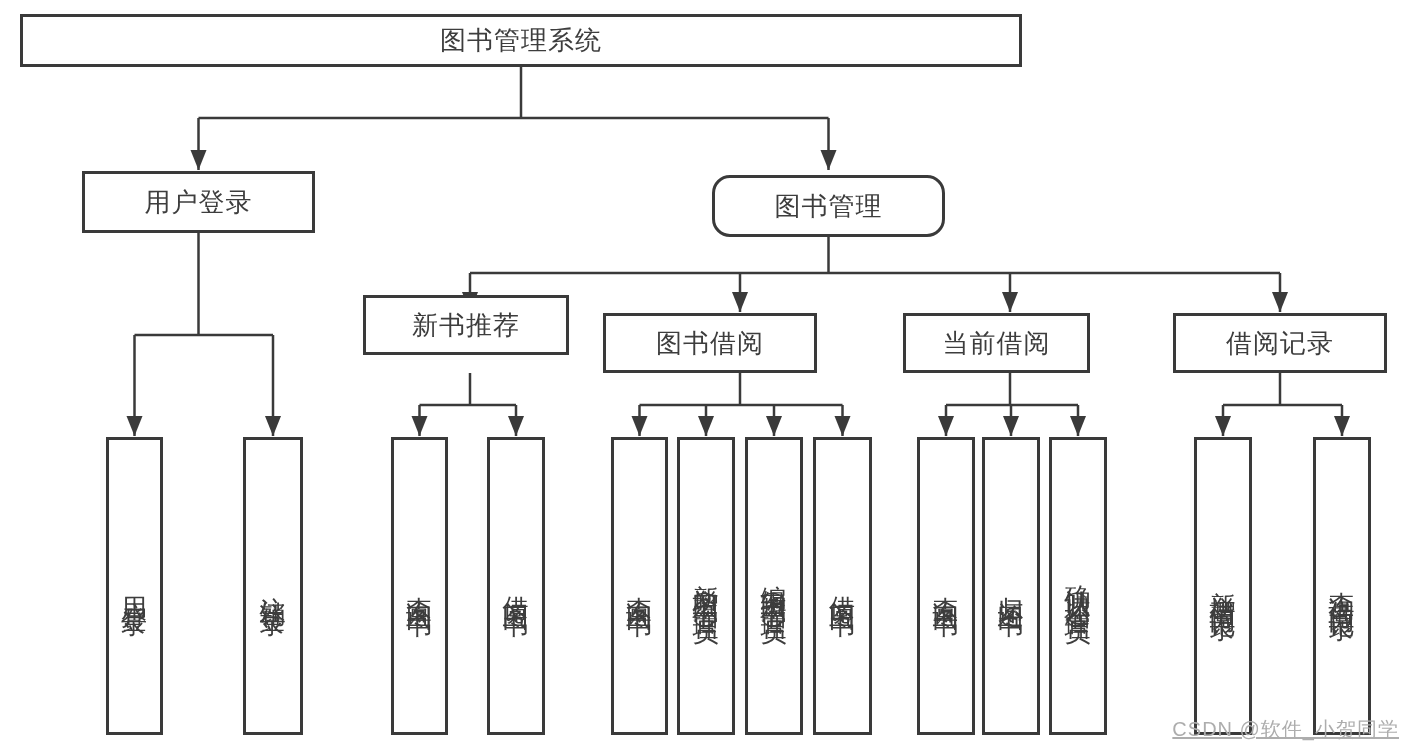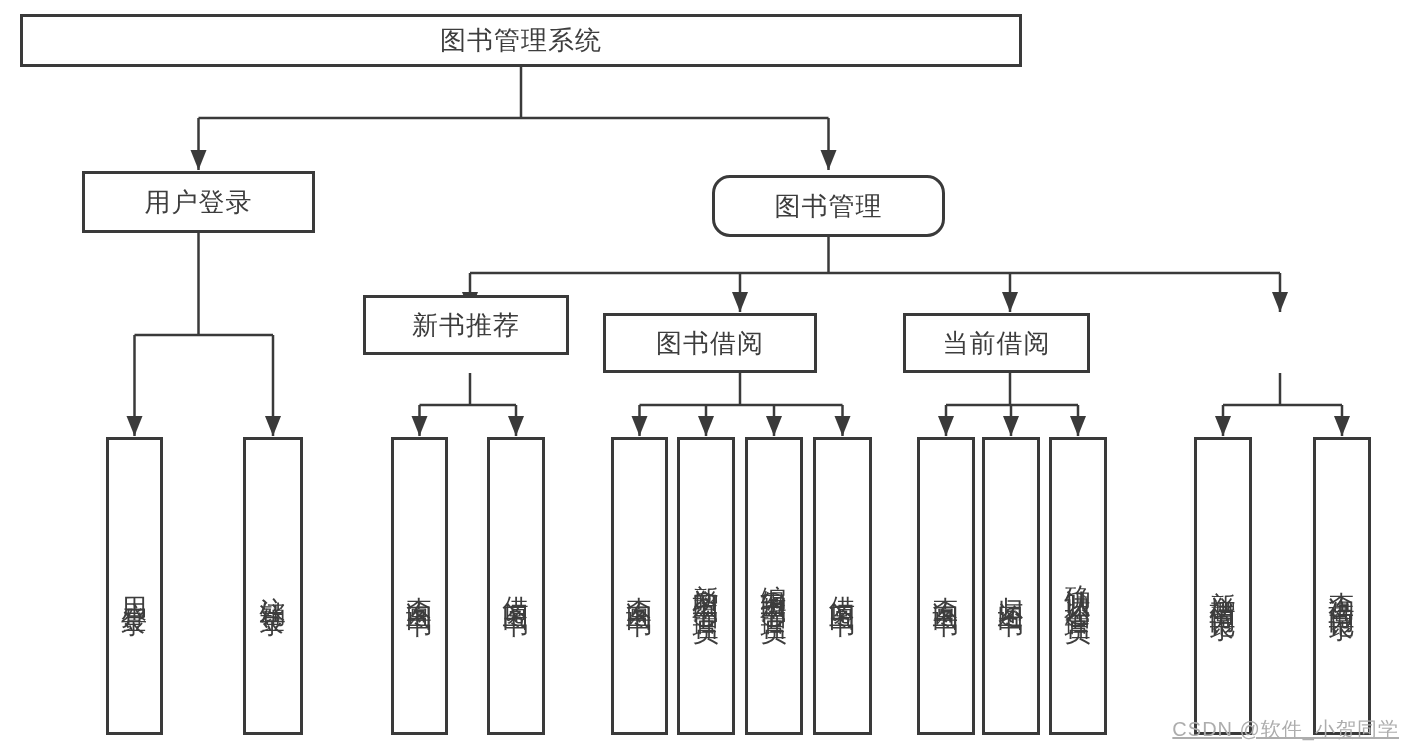--- a/index.html
+++ b/index.html
@@ -114,20 +114,23 @@
 
   <div class="node h" style="left:363px; top:295px; width:206px; height:60px;">
     <span class="label">新书推荐</span>
   </div>
   <div class="node h" style="left:603px; top:313px; width:214px; height:60px;">
     <span class="label">图书借阅</span>
   </div>
   <div class="node h" style="left:903px; top:313px; width:187px; height:60px;">
     <span class="label">当前借阅</span>
   </div>
+  <div class="node h" style="left:1173px; top:313px; width:214px; height:60px;">
+    <span class="label">借阅记录</span>
+  </div>
 
   <div class="node v" style="left:106px; top:437px; width:57px; height:298px;">
     <span class="label">用户登录</span>
   </div>
   <div class="node v" style="left:243px; top:437px; width:60px; height:298px;">
     <span class="label">注销登录</span>
   </div>
 
   <div class="node v" style="left:391px; top:437px; width:57px; height:298px;">
     <span class="label">查询图书</span>

